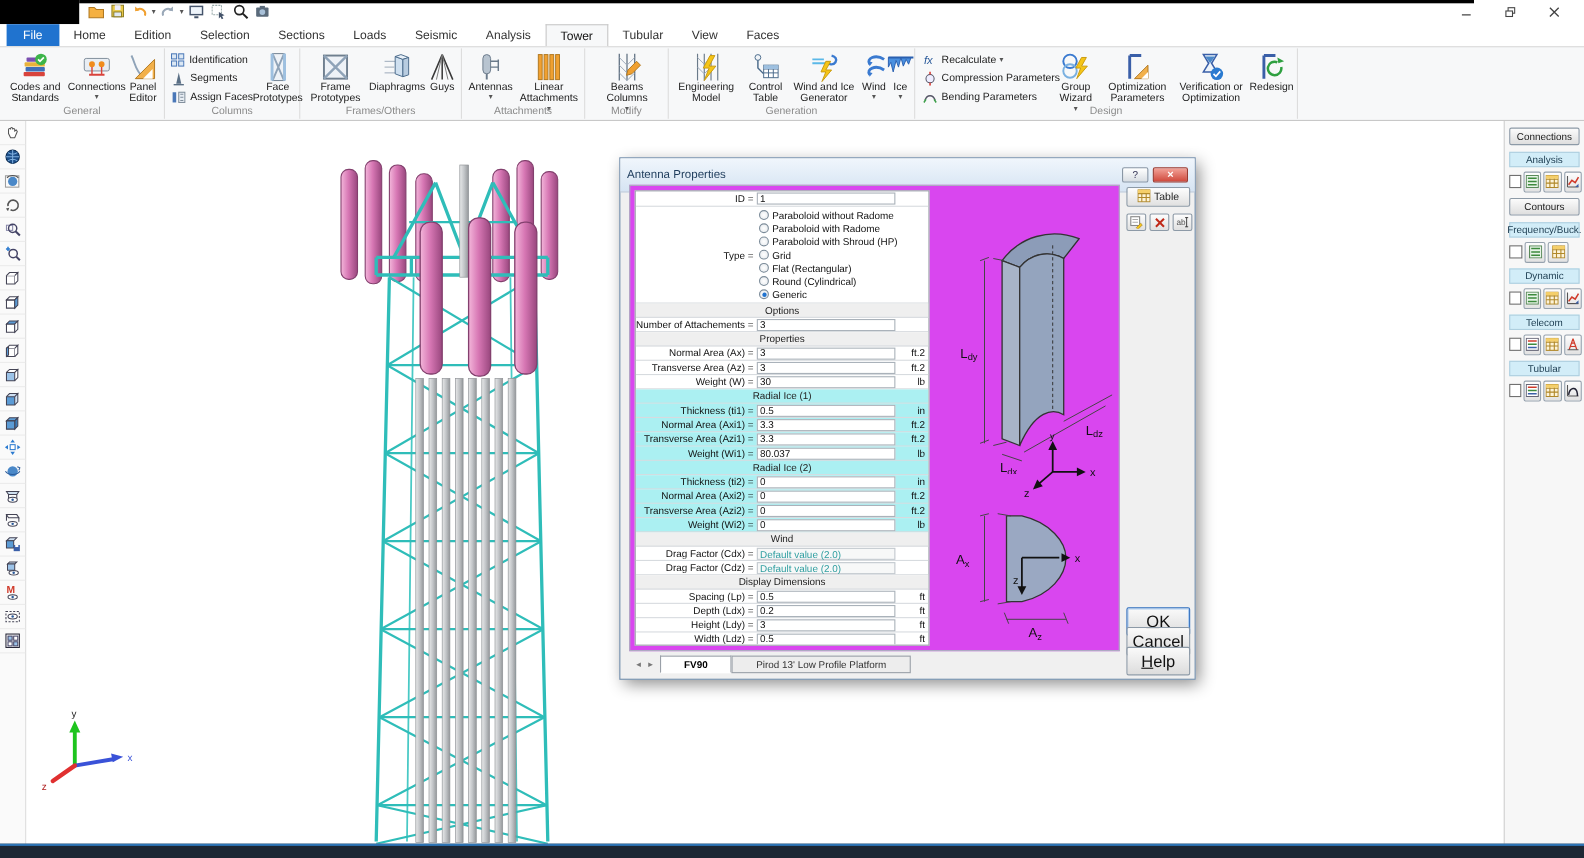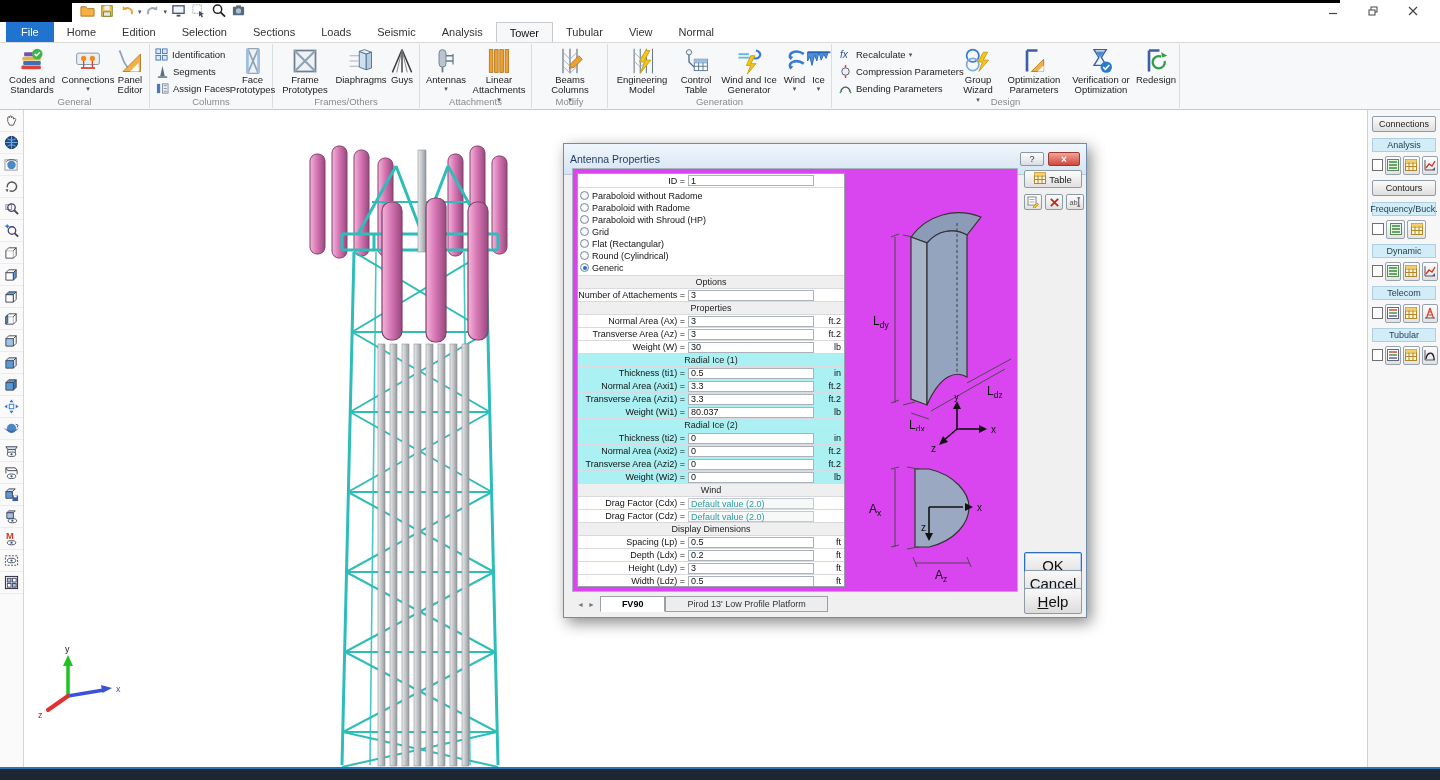--- a/index.html
+++ b/index.html
@@ -175,21 +175,21 @@
   <div class="tab">Home</div>
   <div class="tab">Edition</div>
   <div class="tab">Selection</div>
   <div class="tab">Sections</div>
   <div class="tab">Loads</div>
   <div class="tab">Seismic</div>
   <div class="tab">Analysis</div>
   <div class="tab active">Tower</div>
   <div class="tab">Tubular</div>
   <div class="tab">View</div>
-  <div class="tab">Normal</div>
+  <div class="tab">Faces</div>
 </div>
 
 <div class="abs" id="ribbon">
 
   <div class="rgroup" style="left:0;width:150px">
     <div class="rbtn" style="left:3px;width:58px">
       <span class="ricon">
           <svg width="28" height="28" viewBox="0 0 32 32">
             <rect x="4" y="21" width="22" height="4.5" rx="1" fill="#d8433c"></rect>
             <rect x="6" y="16" width="20" height="4.5" rx="1" fill="#3f6fb8"></rect>
@@ -856,20 +856,21 @@
 
     <div class="abs" id="dtable">
       <div class="trow" style="height:14px">
         <div class="tlab">ID =</div>
         <div class="tval">
             <input readonly="" value="1" style="">
           </div>
         <div class="tunit"></div>
       </div>
       <div class="trow tall">
+        <div class="tlab">Type =</div>
         <div class="radios">
           <label class="ropt">
               <span class="rdot"></span>
               <span>Paraboloid without Radome</span>
             </label>
           <label class="ropt">
               <span class="rdot"></span>
               <span>Paraboloid with Radome</span>
             </label>
           <label class="ropt">

